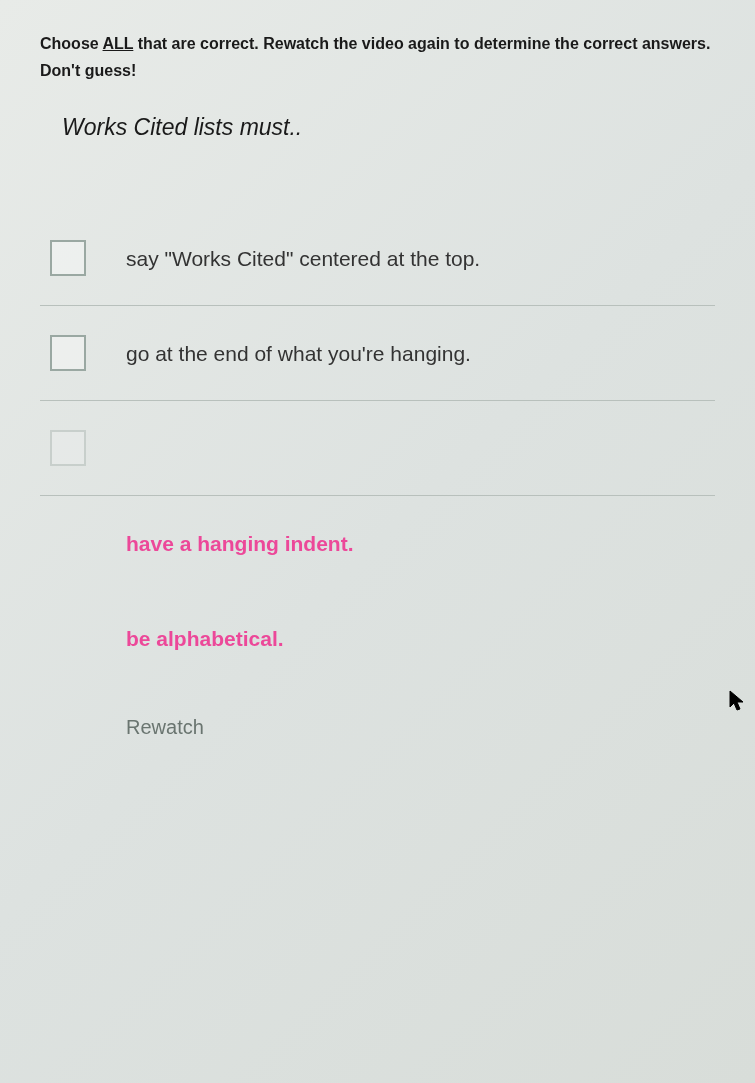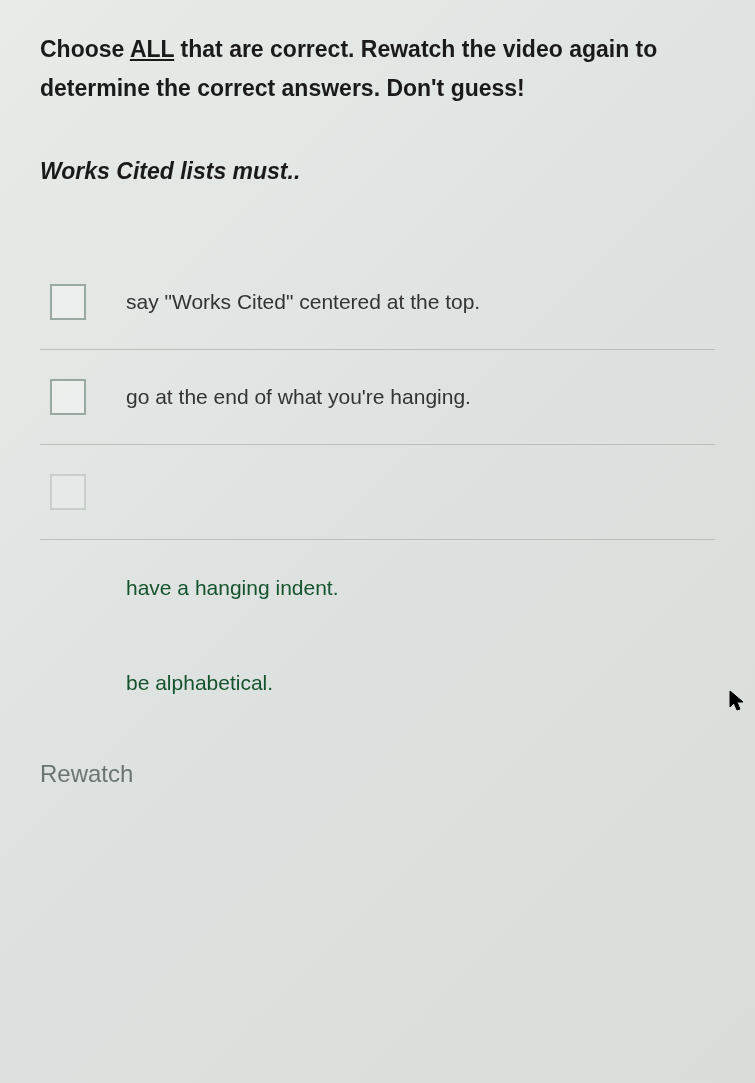--- a/index.html
+++ b/index.html
@@ -10,35 +10,36 @@
     body {
       font-family: Arial, Helvetica, sans-serif;
       background: linear-gradient(135deg, #e8ebe8 0%, #dde2e0 50%, #d8ddd9 100%);
       width: 755px;
       height: 1083px;
       padding: 30px 40px 20px 40px;
       position: relative;
       color: #2a2a2a;
     }
     .instruction {
-      font-size: 23px;
+      font-size: 16px;
       font-weight: bold;
       line-height: 1.7;
       color: #1a1a1a;
-      margin-bottom: 50px;
+      margin-bottom: 30px;
     }
     .instruction .underline {
       text-decoration: underline;
     }
     .prompt {
       font-size: 23px;
-      font-weight: bold;
+      font-weight: normal;
       font-style: italic;
       color: #1a1a1a;
       margin-bottom: 70px;
+      margin-left: 22px;
     }
     .option-row {
       display: flex;
       align-items: center;
       padding: 25px 0;
       border-bottom: 1px solid #b8c0bc;
       min-height: 95px;
     }
     .option-row.no-border {
       border-bottom: none;
@@ -63,28 +64,30 @@
       margin-left: 10px;
       flex-shrink: 0;
     }
     .option-text {
       font-size: 21px;
       color: #333;
       line-height: 1.6;
       flex: 1;
     }
     .option-text.faded {
-      color: #14532d;
+      color: #ec4899;
+      font-weight: bold;
     }
     .rewatch-row {
       padding: 30px 0 0 0;
     }
     .rewatch-link {
-      font-size: 24px;
+      font-size: 20px;
       color: #6a7570;
+      margin-left: 86px;
       cursor: pointer;
     }
     .cursor-pointer {
       position: absolute;
       right: 10px;
       top: 690px;
       font-size: 22px;
       color: #000;
     }
   </style>

